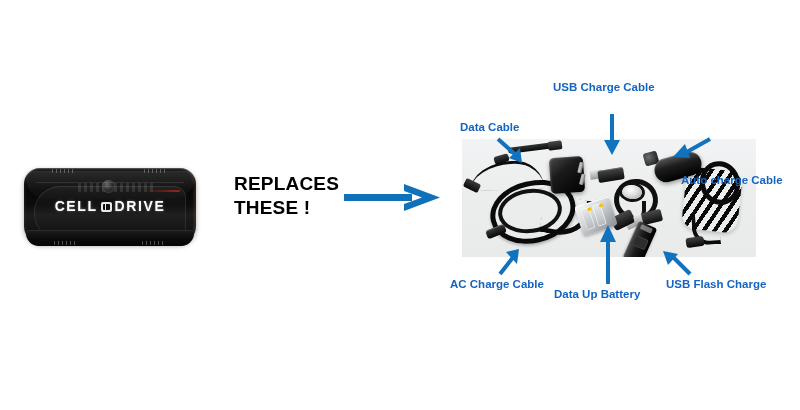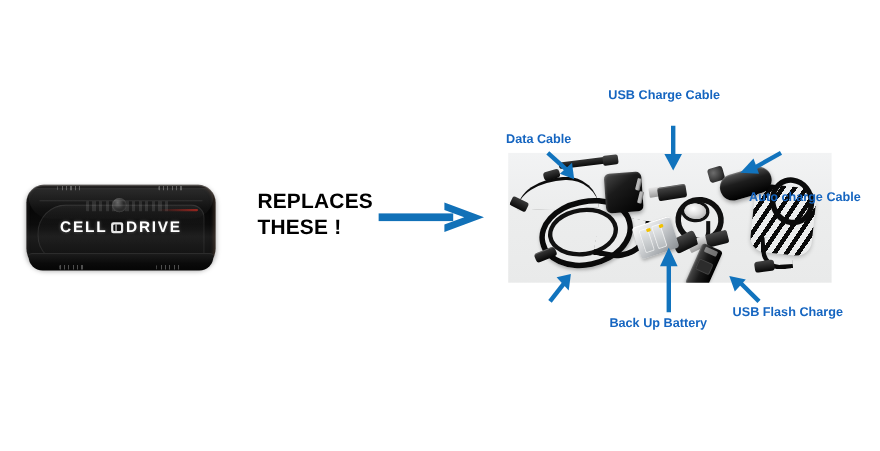--- a/index.html
+++ b/index.html
@@ -560,28 +560,29 @@
   </svg>
 
   <div class="callout" style="left:681px; top:133px;margin-top:40px;">Auto charge Cable</div>
   <svg class="callout-arrow" style="left:672px; top:136px;" width="42" height="26" viewBox="0 0 42 26">
     <g stroke="#1173bd" stroke-width="4" fill="none">
         <line x1="38" y1="3" x2="13" y2="17"></line>
       </g>
     <polygon points="1,21 18,22 13,8" fill="#1173bd"></polygon>
   </svg>
 
+  <div class="callout" style="left:450px; top:277px;">AC Charge Cable</div>
   <svg class="callout-arrow" style="left:495px; top:248px;" width="26" height="28" viewBox="0 0 26 28">
     <g stroke="#1173bd" stroke-width="4" fill="none">
         <line x1="5" y1="26" x2="19" y2="8"></line>
       </g>
     <polygon points="11,4 24,1 22,16" fill="#1173bd"></polygon>
   </svg>
 
-  <div class="callout" style="left:554px; top:287px;">Back Up Battery</div>
+  <div class="callout" style="left:554px; top:287px;">Data Up Battery</div>
   <svg class="callout-arrow" style="left:597px; top:224px;" width="22" height="60" viewBox="0 0 22 60">
     <g stroke="#1173bd" stroke-width="4" fill="none">
         <line x1="11" y1="60" x2="11" y2="14"></line>
       </g>
     <polygon points="3,18 11,1 19,18" fill="#1173bd"></polygon>
   </svg>
 
   <div class="callout" style="left:666px; top:277px;">USB Flash Charge</div>
   <svg class="callout-arrow" style="left:662px; top:248px;" width="32" height="28" viewBox="0 0 32 28">
     <g stroke="#1173bd" stroke-width="4" fill="none">

